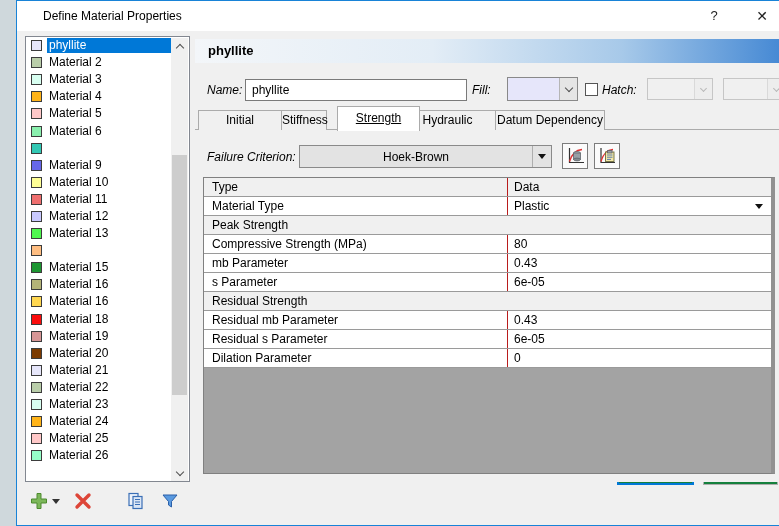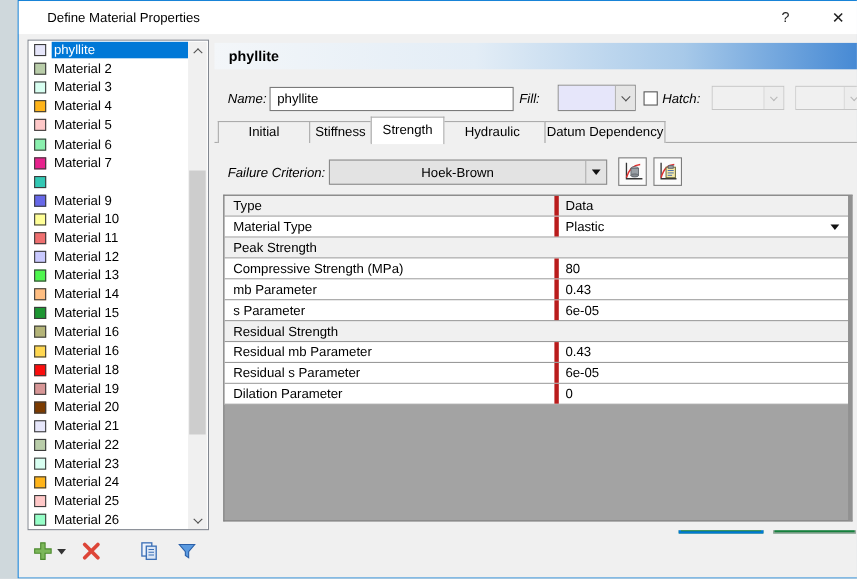--- a/index.html
+++ b/index.html
@@ -61,21 +61,21 @@
   .fc-combo .val{flex:1;text-align:center;}
   .fc-combo .dd{flex:none;width:19px;height:100%;display:flex;align-items:center;justify-content:center;border-left:1px solid #aeaeae;}
   .tri-dn{width:0;height:0;border-left:4px solid transparent;border-right:4px solid transparent;border-top:5px solid #111;}
   .icobtn{position:absolute;top:142px;width:26px;height:26px;border:1px solid #7c7c7c;background:#fbfbfb;
     display:flex;align-items:center;justify-content:center;z-index:4;}
   
   .ptable{position:absolute;left:186px;top:176px;width:572px;height:297px;background:#a3a3a3;
     border:1px solid #808080;border-right:4px solid #919191;z-index:4;overflow:hidden;}
   .trow{display:flex;height:19px;border-bottom:1px solid #9a9a9a;background:#fff;}
   .trow.hdr,.trow.section{background:#f0f0f0;}
-  .tcell-l{flex:none;width:304px;border-right:4px solid #b91c1c;line-height:18px;padding-left:8px;white-space:nowrap;overflow:hidden;}
+  .tcell-l{flex:none;width:304px;border-right:1px solid #b91c1c;line-height:18px;padding-left:8px;white-space:nowrap;overflow:hidden;}
   .tcell-l.indent{}
   .tcell-r{flex:1;line-height:18px;padding-left:6px;display:flex;align-items:center;}
   .tcell-r .vtext{flex:1;}
   .tcell-r .tri-dn{margin-right:8px;}
   .trow.section .tcell-full{flex:1;line-height:18px;padding-left:8px;}
   
   .btn{position:absolute;top:461px;height:23px;background:#15803d;text-align:left;line-height:21px;cursor:default;}
   .btn-ok{left:600px;width:77px;border:2px solid #0078d7;}
   .btn-cancel{left:686px;width:75px;border:1px solid #adadad;}
   .grip{position:absolute;right:2px;bottom:2px;}
@@ -111,24 +111,20 @@
         </div>
         <div class="mat-item">
           <span class="swatch" style="background: rgb(255, 200, 200);"></span>
           <span class="mat-label">Material 5</span>
         </div>
         <div class="mat-item">
           <span class="swatch" style="background: rgb(138, 240, 174);"></span>
           <span class="mat-label">Material 6</span>
         </div>
         <div class="mat-item">
-          <span class="swatch" style="background: rgb(232, 33, 141);"></span>
-          <span class="mat-label">Material 7</span>
-        </div>
-        <div class="mat-item">
           <span class="swatch" style="background: rgb(50, 200, 180);"></span>
         </div>
         <div class="mat-item">
           <span class="swatch" style="background: rgb(102, 103, 232);"></span>
           <span class="mat-label">Material 9</span>
         </div>
         <div class="mat-item">
           <span class="swatch" style="background: rgb(255, 255, 150);"></span>
           <span class="mat-label">Material 10</span>
         </div>
@@ -139,21 +135,20 @@
         <div class="mat-item">
           <span class="swatch" style="background: rgb(201, 201, 255);"></span>
           <span class="mat-label">Material 12</span>
         </div>
         <div class="mat-item">
           <span class="swatch" style="background: rgb(78, 246, 78);"></span>
           <span class="mat-label">Material 13</span>
         </div>
         <div class="mat-item">
           <span class="swatch" style="background: rgb(255, 190, 130);"></span>
-          <span class="mat-label">Material 14</span>
         </div>
         <div class="mat-item">
           <span class="swatch" style="background: rgb(29, 150, 50);"></span>
           <span class="mat-label">Material 15</span>
         </div>
         <div class="mat-item">
           <span class="swatch" style="background: rgb(180, 180, 120);"></span>
           <span class="mat-label">Material 16</span>
         </div>
         <div class="mat-item">
@@ -258,22 +253,22 @@
   <div class="combo disabled" style="left:706px;top:77px;width:63px;height:22px;">
     <span class="face"></span>
     <span class="arrowbox">
         <span class="chev down small-dis" style="margin:0 0 2px 0;"></span>
       </span>
   </div>
 
   <div class="tabline"></div>
   <div id="tabs">
       <div class="tab" style="left: 181px; width: 84px;">Initial Conditions</div>
-      <div class="tab" style="left: 264px; width: 57px;">Stiffness</div>
-      <div class="tab active" style="left: 320px; width: 67px;">Strength</div>
+      <div class="tab" style="left: 264px; width: 46px;">Stiffness</div>
+      <div class="tab active" style="left: 320px; width: 83px; text-decoration: underline;">Strength</div>
       <div class="tab" style="left: 382px; width: 97px;">Hydraulic Properties</div>
       <div class="tab" style="left: 478px; width: 110px;">Datum Dependency</div>
     </div>
   <div class="tabpage"></div>
 
   <span class="lbl fc-label">Failure Criterion:</span>
   <div class="fc-combo">
     <span class="val">Hoek-Brown</span>
     <span class="dd">
         <span class="tri-dn"></span>

